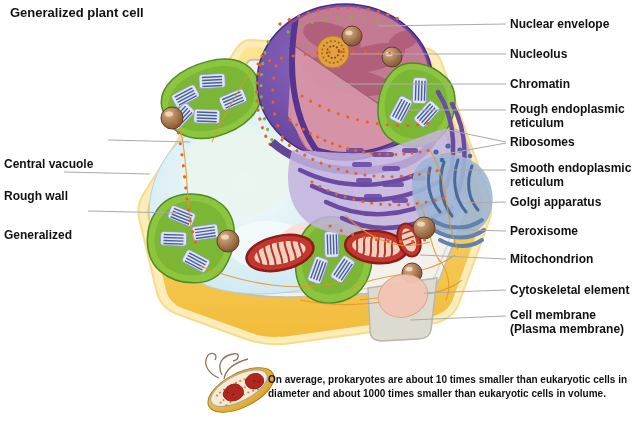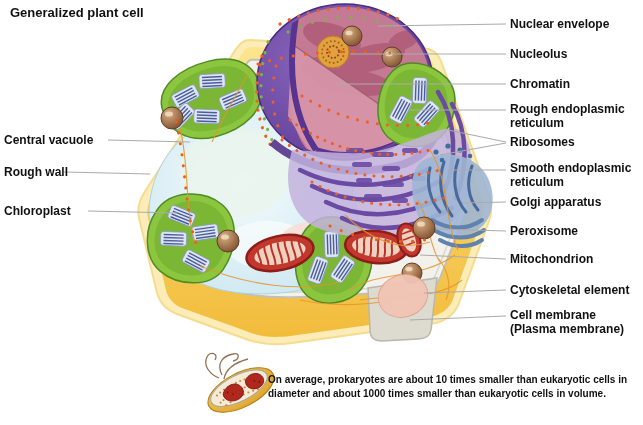--- a/index.html
+++ b/index.html
@@ -2,21 +2,21 @@
 <html><head>
 <meta charset="utf-8">
 <style>
   html,body{margin:0;padding:0;background:#fff;}
   .stage{position:relative;width:643px;height:425px;background:#fff;overflow:hidden;
          font-family:"Liberation Sans",sans-serif;padding-left:31px;}
   .title{position:absolute;left:10px;top:5px;font-size:13px;font-weight:bold;color:#111;}
   .lbl{position:absolute;font-size:12px;font-weight:bold;color:#111;line-height:14px;
        white-space:pre-line;}
   .lbl.right{left:510px;width:140px;text-align:left;}
-  .lbl.left{text-align:left;}
+  .lbl.left{text-align:left;margin-top:24px;}
   .caption{position:absolute;left:268px;top:373px;width:368px;font-size:10px;
            font-weight:bold;color:#111;line-height:13.8px;}
   svg{position:absolute;left:0;top:0;}
 </style>
 </head>
 <body>
 
 <div class="stage">
 
   <svg width="643" height="425" viewBox="0 0 643 425">
@@ -292,21 +292,21 @@
       <line x1="506" y1="259" x2="420" y2="255"></line>
       <line x1="506" y1="290" x2="424" y2="293"></line>
       <line x1="506" y1="316" x2="410" y2="320"></line>
     </g>
   </svg>
 
   <div class="title">Generalized plant cell</div>
 
   <div class="lbl left" style="left:4px;top:133px;">Central vacuole</div>
   <div class="lbl left" style="left:4px;top:165px;">Rough wall</div>
-  <div class="lbl left" style="left:4px;top:204px;">Chloroplast</div>
+  <div class="lbl left" style="left:4px;top:204px;">Generalized</div>
 
   <div class="lbl right" style="top:17px;">Nuclear envelope</div>
   <div class="lbl right" style="top:47px;">Nucleolus</div>
   <div class="lbl right" style="top:77px;">Chromatin</div>
   <div class="lbl right" style="top:102px;">Rough endoplasmic
 reticulum</div>
   <div class="lbl right" style="top:135px;">Ribosomes</div>
   <div class="lbl right" style="top:161px;">Smooth endoplasmic
 reticulum</div>
   <div class="lbl right" style="top:195px;">Golgi apparatus</div>

